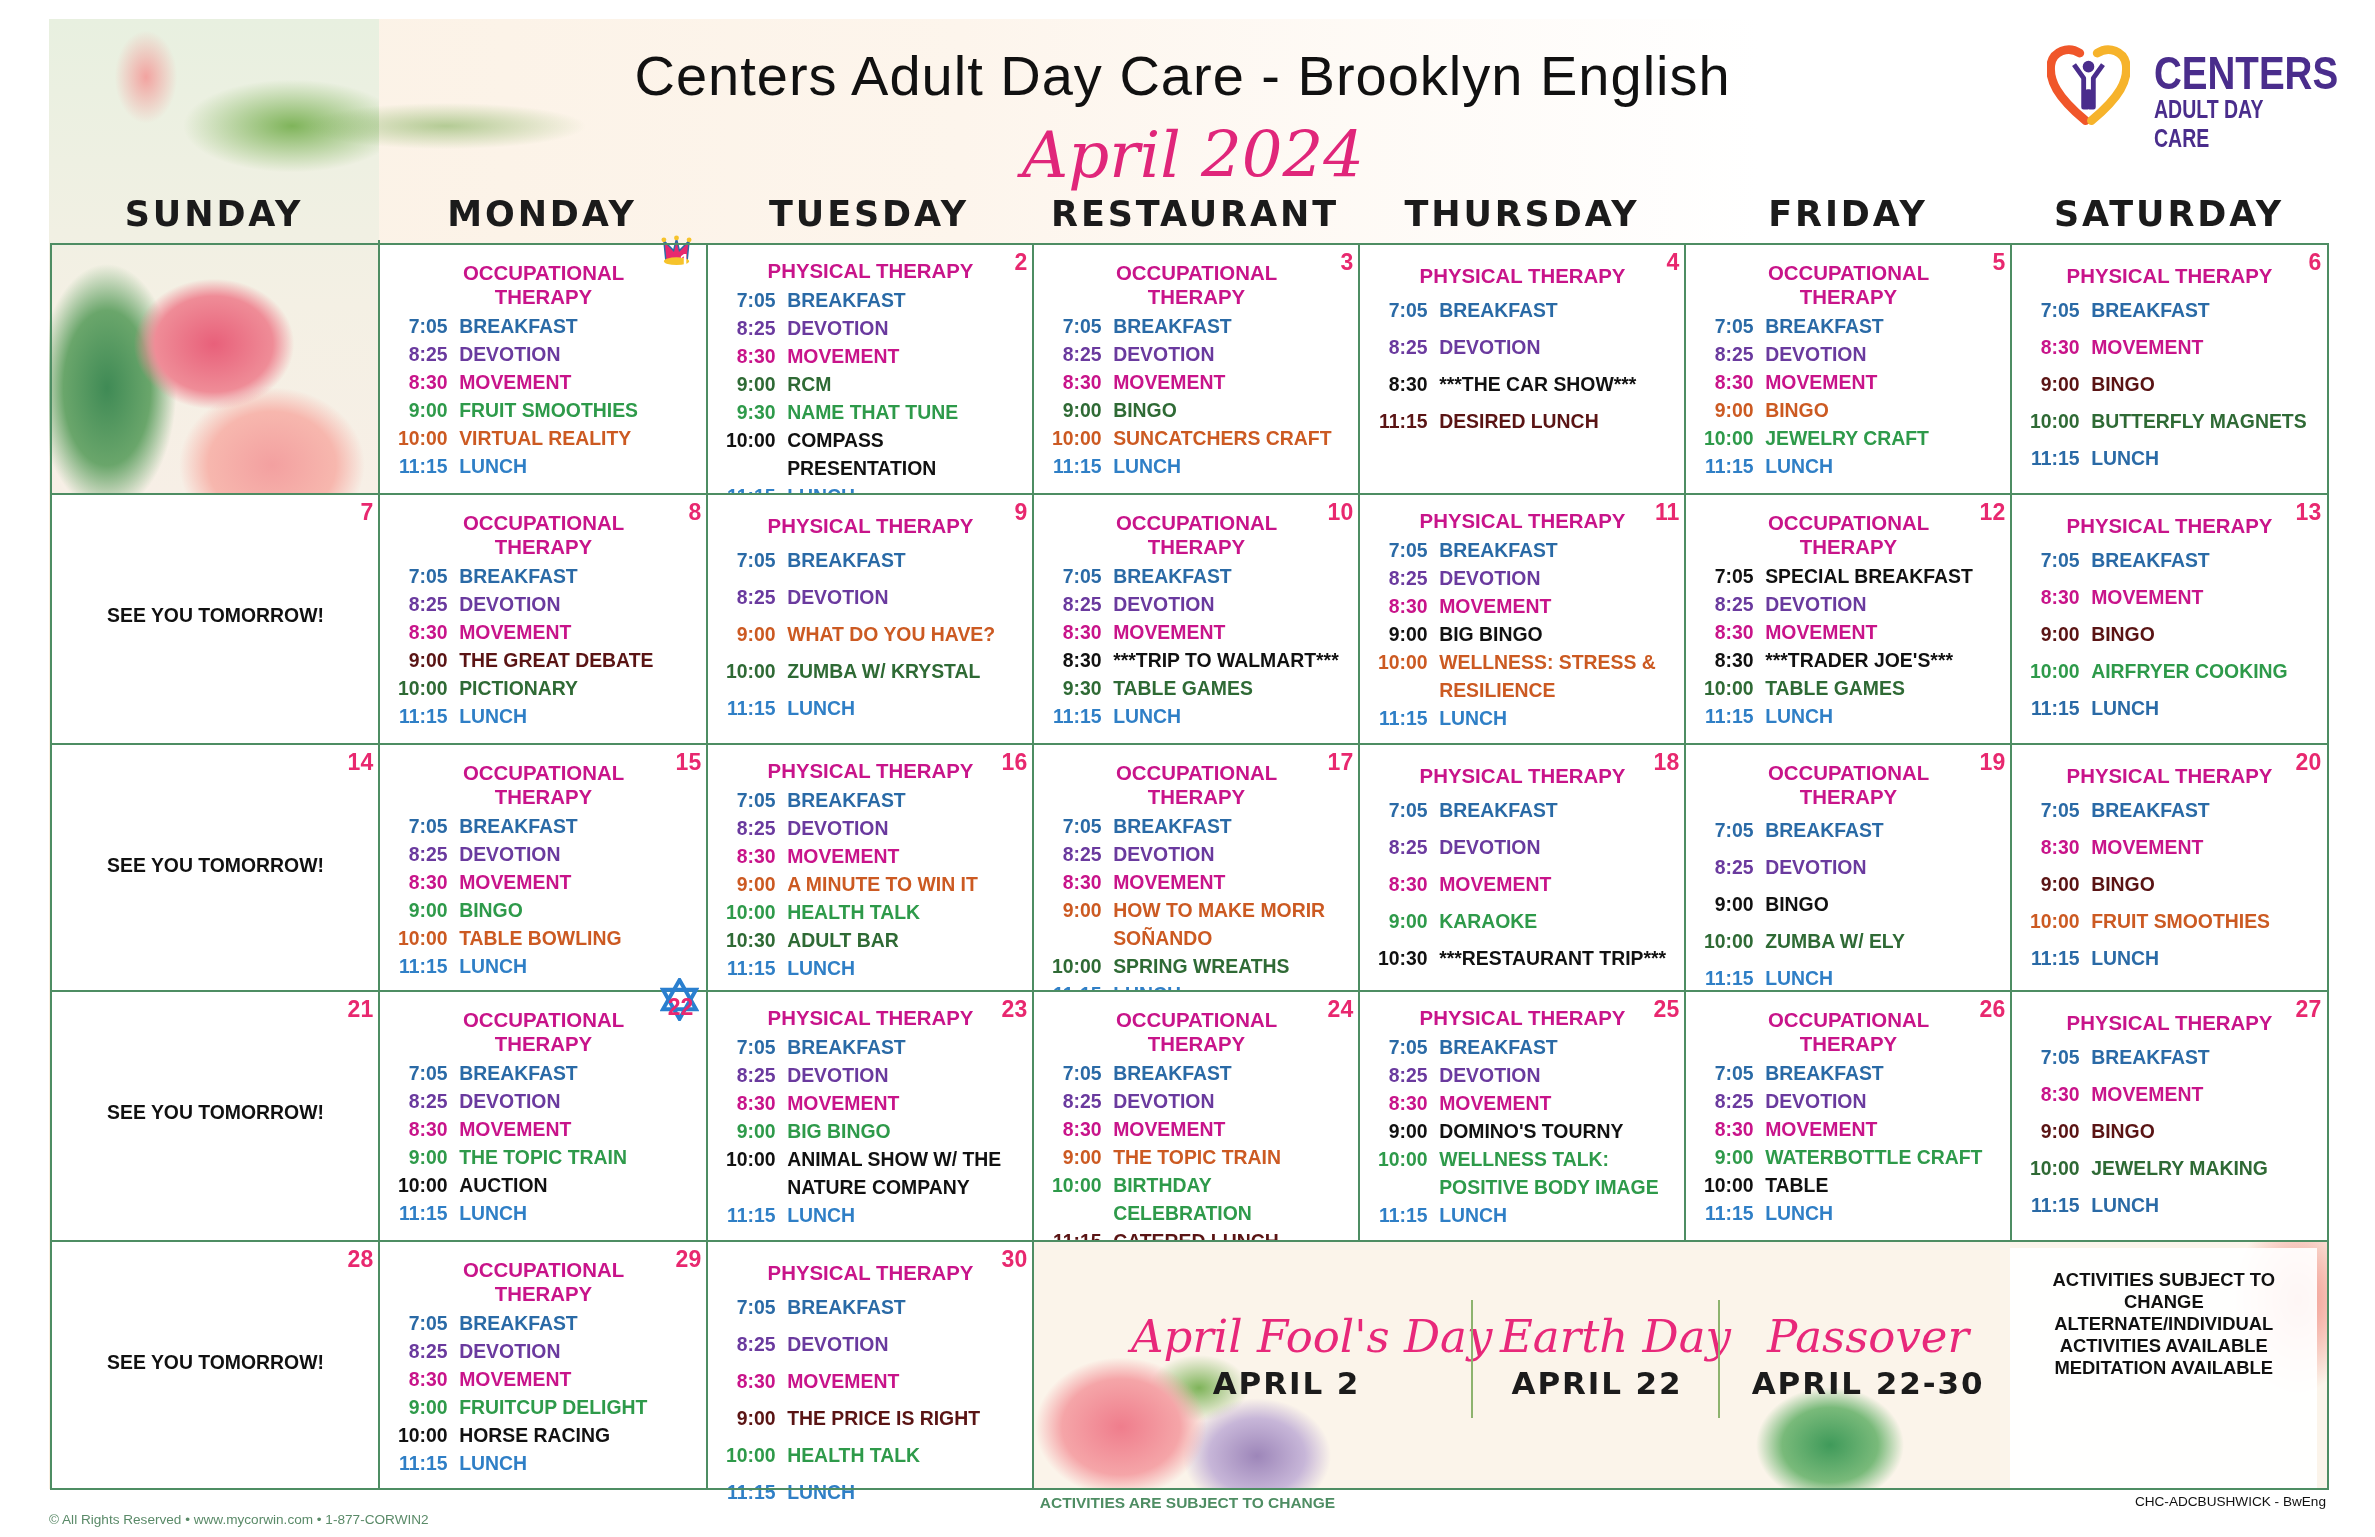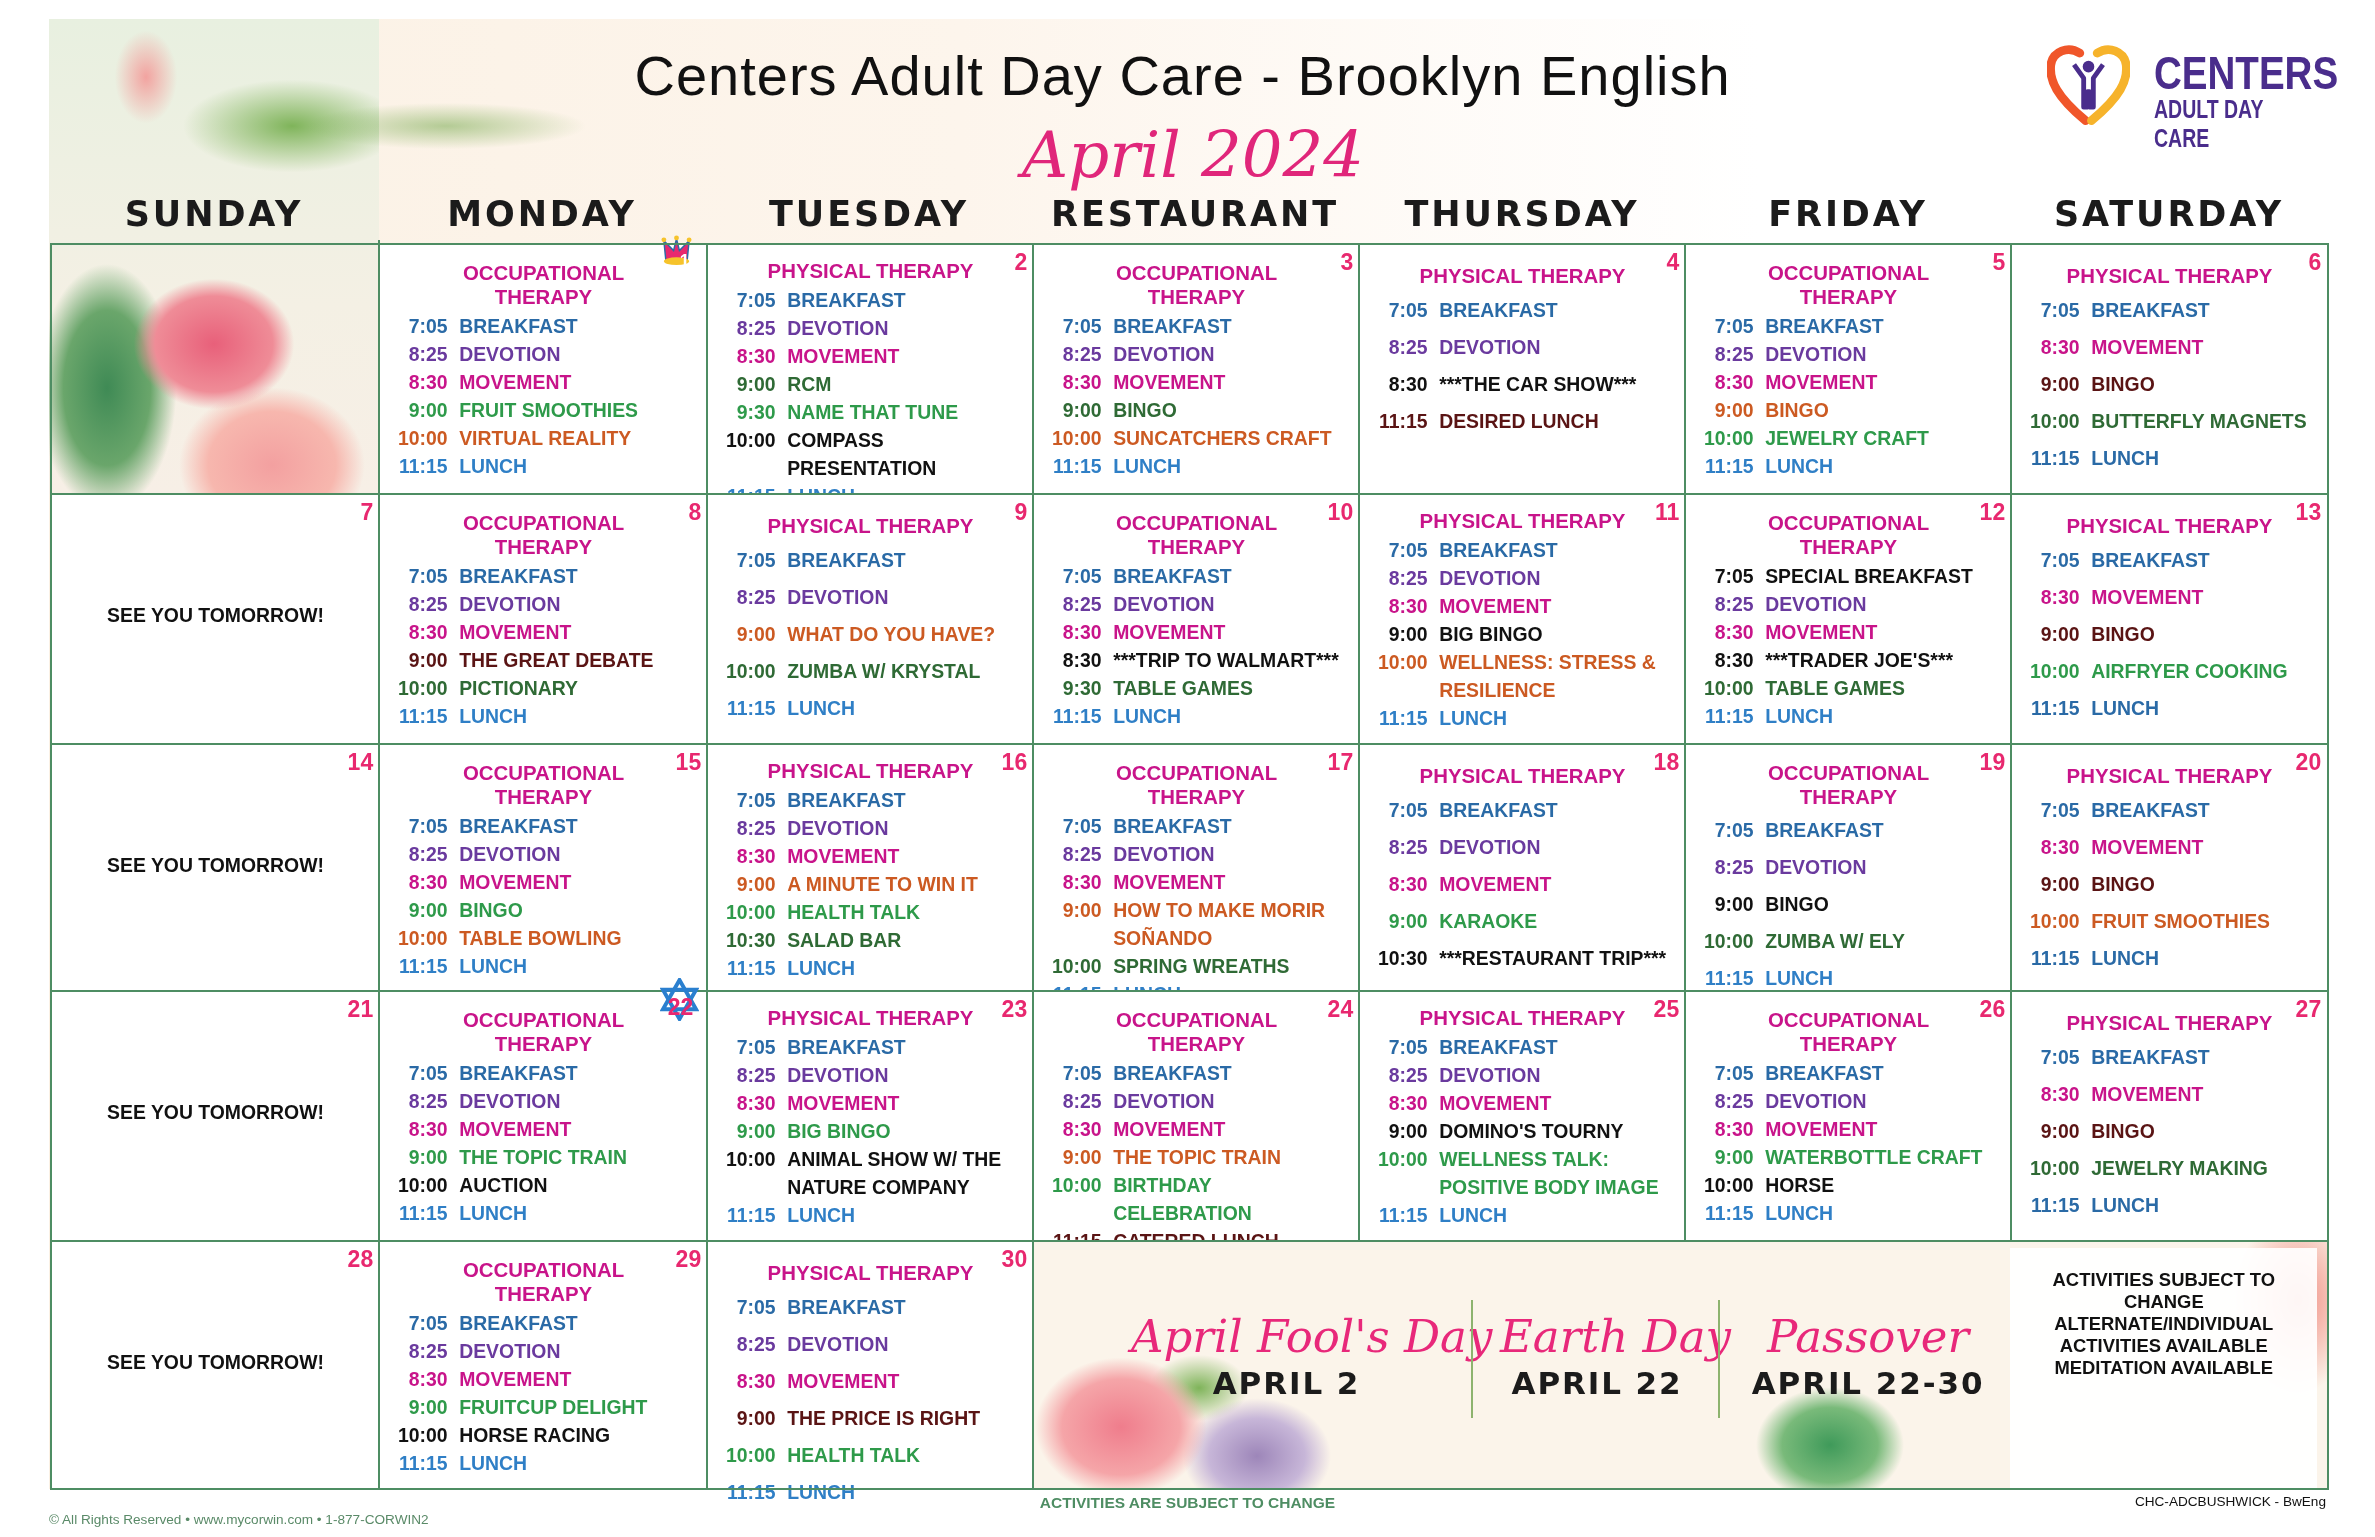--- a/index.html
+++ b/index.html
@@ -496,21 +496,21 @@
         <div class="act" style="color:#cc5a22">
           <span class="t">9:00</span>
           <span class="n">A MINUTE TO WIN IT</span>
         </div>
         <div class="act" style="color:#2e9a4a">
           <span class="t">10:00</span>
           <span class="n">HEALTH TALK</span>
         </div>
         <div class="act" style="color:#2f6a35">
           <span class="t">10:30</span>
-          <span class="n">SALAD BAR</span>
+          <span class="n">ADULT BAR</span>
         </div>
         <div class="act" style="color:#2f7fc6">
           <span class="t">11:15</span>
           <span class="n">LUNCH</span>
         </div>
       </div>
     </div>
     <div class="cell" style="left: 982px; top: 500px; width: 329px; height: 250px;">
       <div class="daynum">17</div>
       <div class="therapy" style="">OCCUPATIONAL THERAPY</div>
@@ -762,21 +762,21 @@
         <div class="act" style="color:#c8148a">
           <span class="t">8:30</span>
           <span class="n">MOVEMENT</span>
         </div>
         <div class="act" style="color:#2e9a4a">
           <span class="t">9:00</span>
           <span class="n">WATERBOTTLE CRAFT</span>
         </div>
         <div class="act" style="color:#111111">
           <span class="t">10:00</span>
-          <span class="n">HORSE</span>
+          <span class="n">TABLE</span>
         </div>
         <div class="act" style="color:#2f7fc6">
           <span class="t">11:15</span>
           <span class="n">LUNCH</span>
         </div>
       </div>
     </div>
     <div class="cell" style="left: 1960px; top: 747px; width: 319px; height: 252px;">
       <div class="daynum">27</div>
       <div class="therapy" style="padding:0 39px;margin-top:19.4px;">PHYSICAL THERAPY</div>

